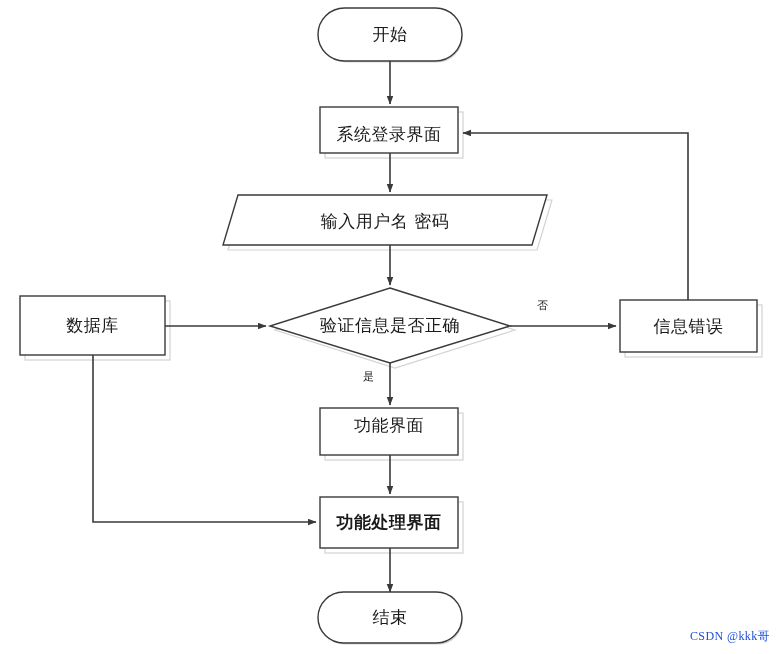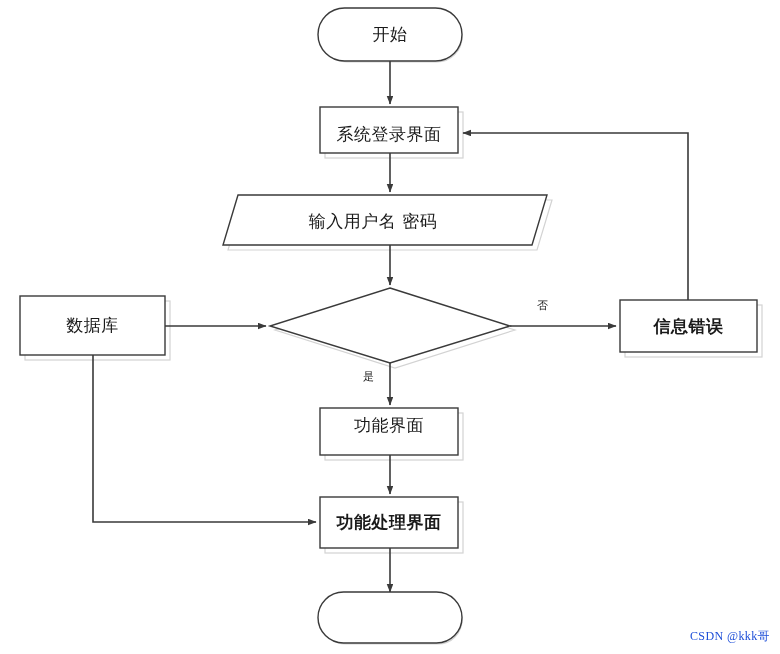--- a/index.html
+++ b/index.html
@@ -112,31 +112,33 @@
       <rect x="320" y="408" width="138" height="47"></rect>
       <rect x="320" y="497" width="138" height="51"></rect>
       <rect x="318" y="592" width="144" height="51" rx="25.5" ry="25.5"></rect>
     </g>
   </svg>
 
   <div class="node-label" style="left:318px; top:8px;   width:144px; height:53px;">开始</div>
 
   <div class="node-label" style="left:320px; top:107px; width:138px; height:55px;">系统登录界面</div>
 
-  <div class="node-label" style="left:223px; top:195px; width:300px; height:52px;">输入用户名 密码</div>
+  <div class="node-label" style="left:235px; top:195px; width:300px; height:52px;">输入用户名 密码</div>
 
+  <div class="node-label" style="left:270px; top:288px; width:240px; height:75px;">验证信息是否正确</div>
 
   <div class="node-label" style="left:20px;  top:296px; width:145px; height:59px;border-radius:25px;">数据库</div>
 
-  <div class="node-label" style="left:620px; top:300px; width:137px; height:52px;font-weight:bold;">信息错误</div>
+  <div class="node-label" style="left:620px; top:300px; width:137px; height:52px;">信息错误</div>
 
   <div class="node-label" style="left:320px; top:408px; width:138px; height:35px;">功能界面</div>
 
   <div class="node-label" style="left:320px; top:497px; width:138px; height:51px;font-weight:bold;">功能处理界面</div>
 
+  <div class="node-label" style="left:318px; top:592px; width:144px; height:51px;">结束</div>
 
   <div class="edge-label" style="left:537px; top:298px;">否</div>
 
   <div class="edge-label" style="left:363px; top:369px;">是</div>
 
   <div class="watermark">CSDN @kkk哥</div>
 
 </div>
 
 </body></html>

